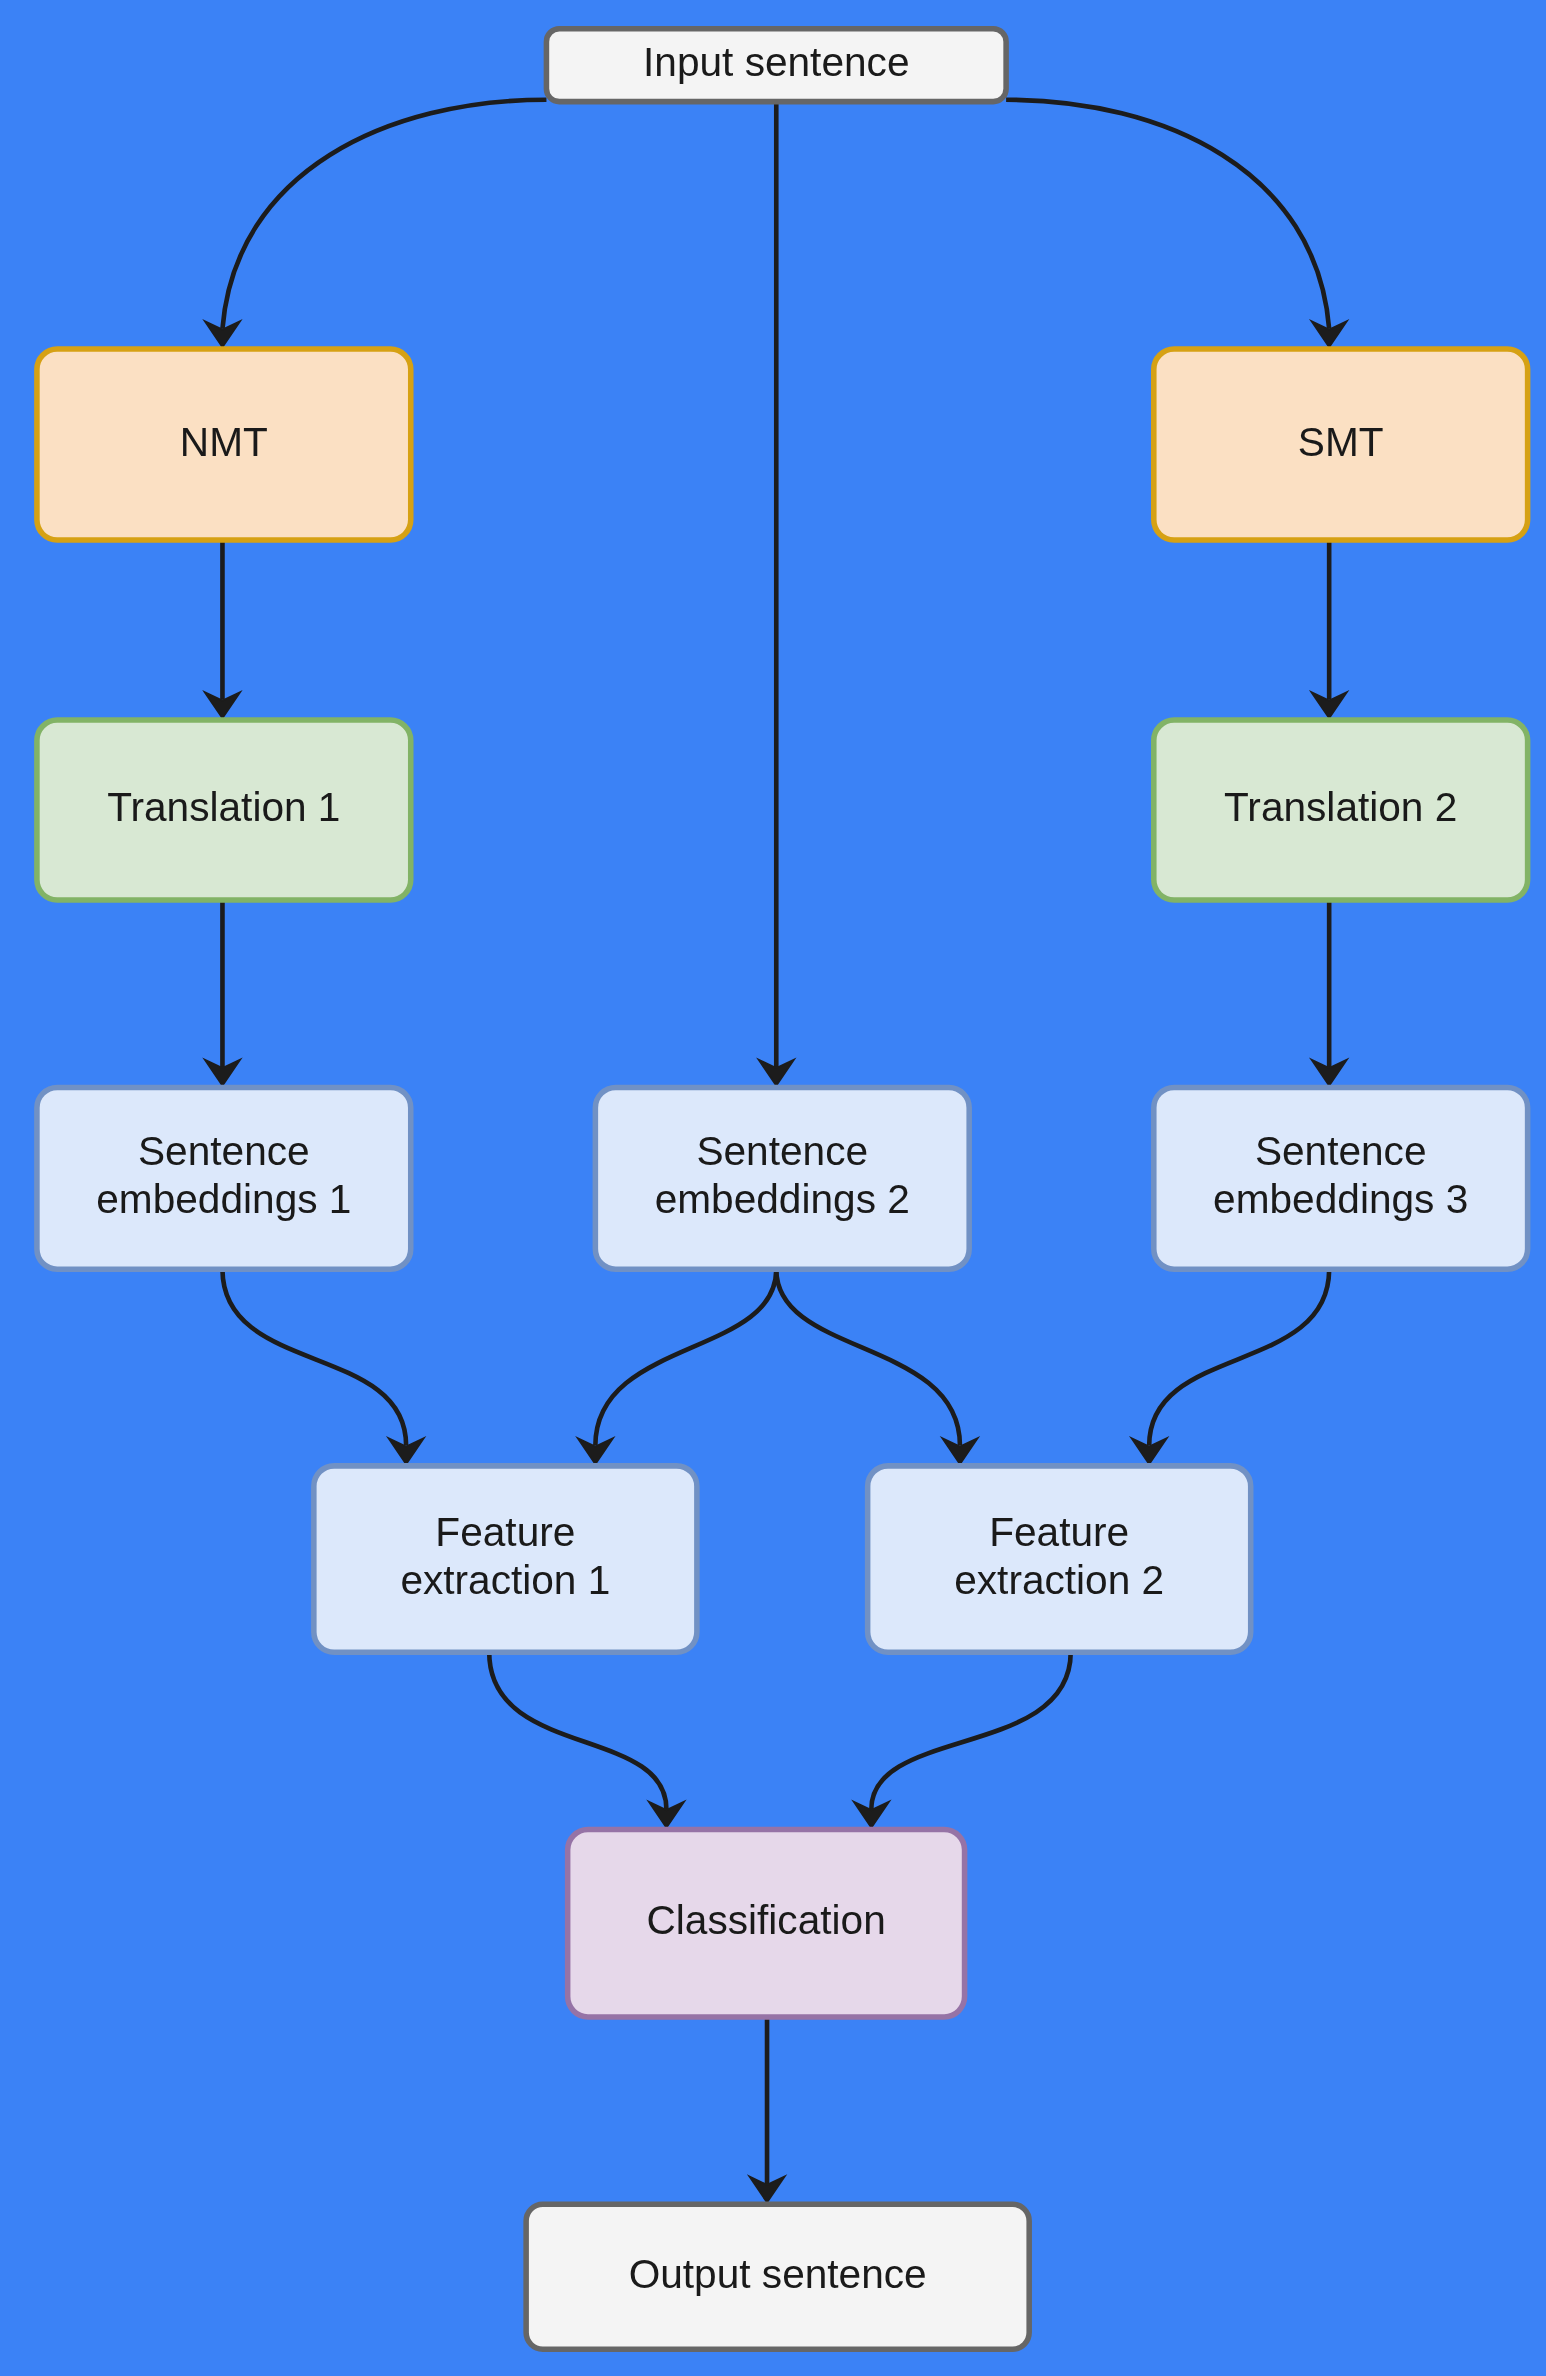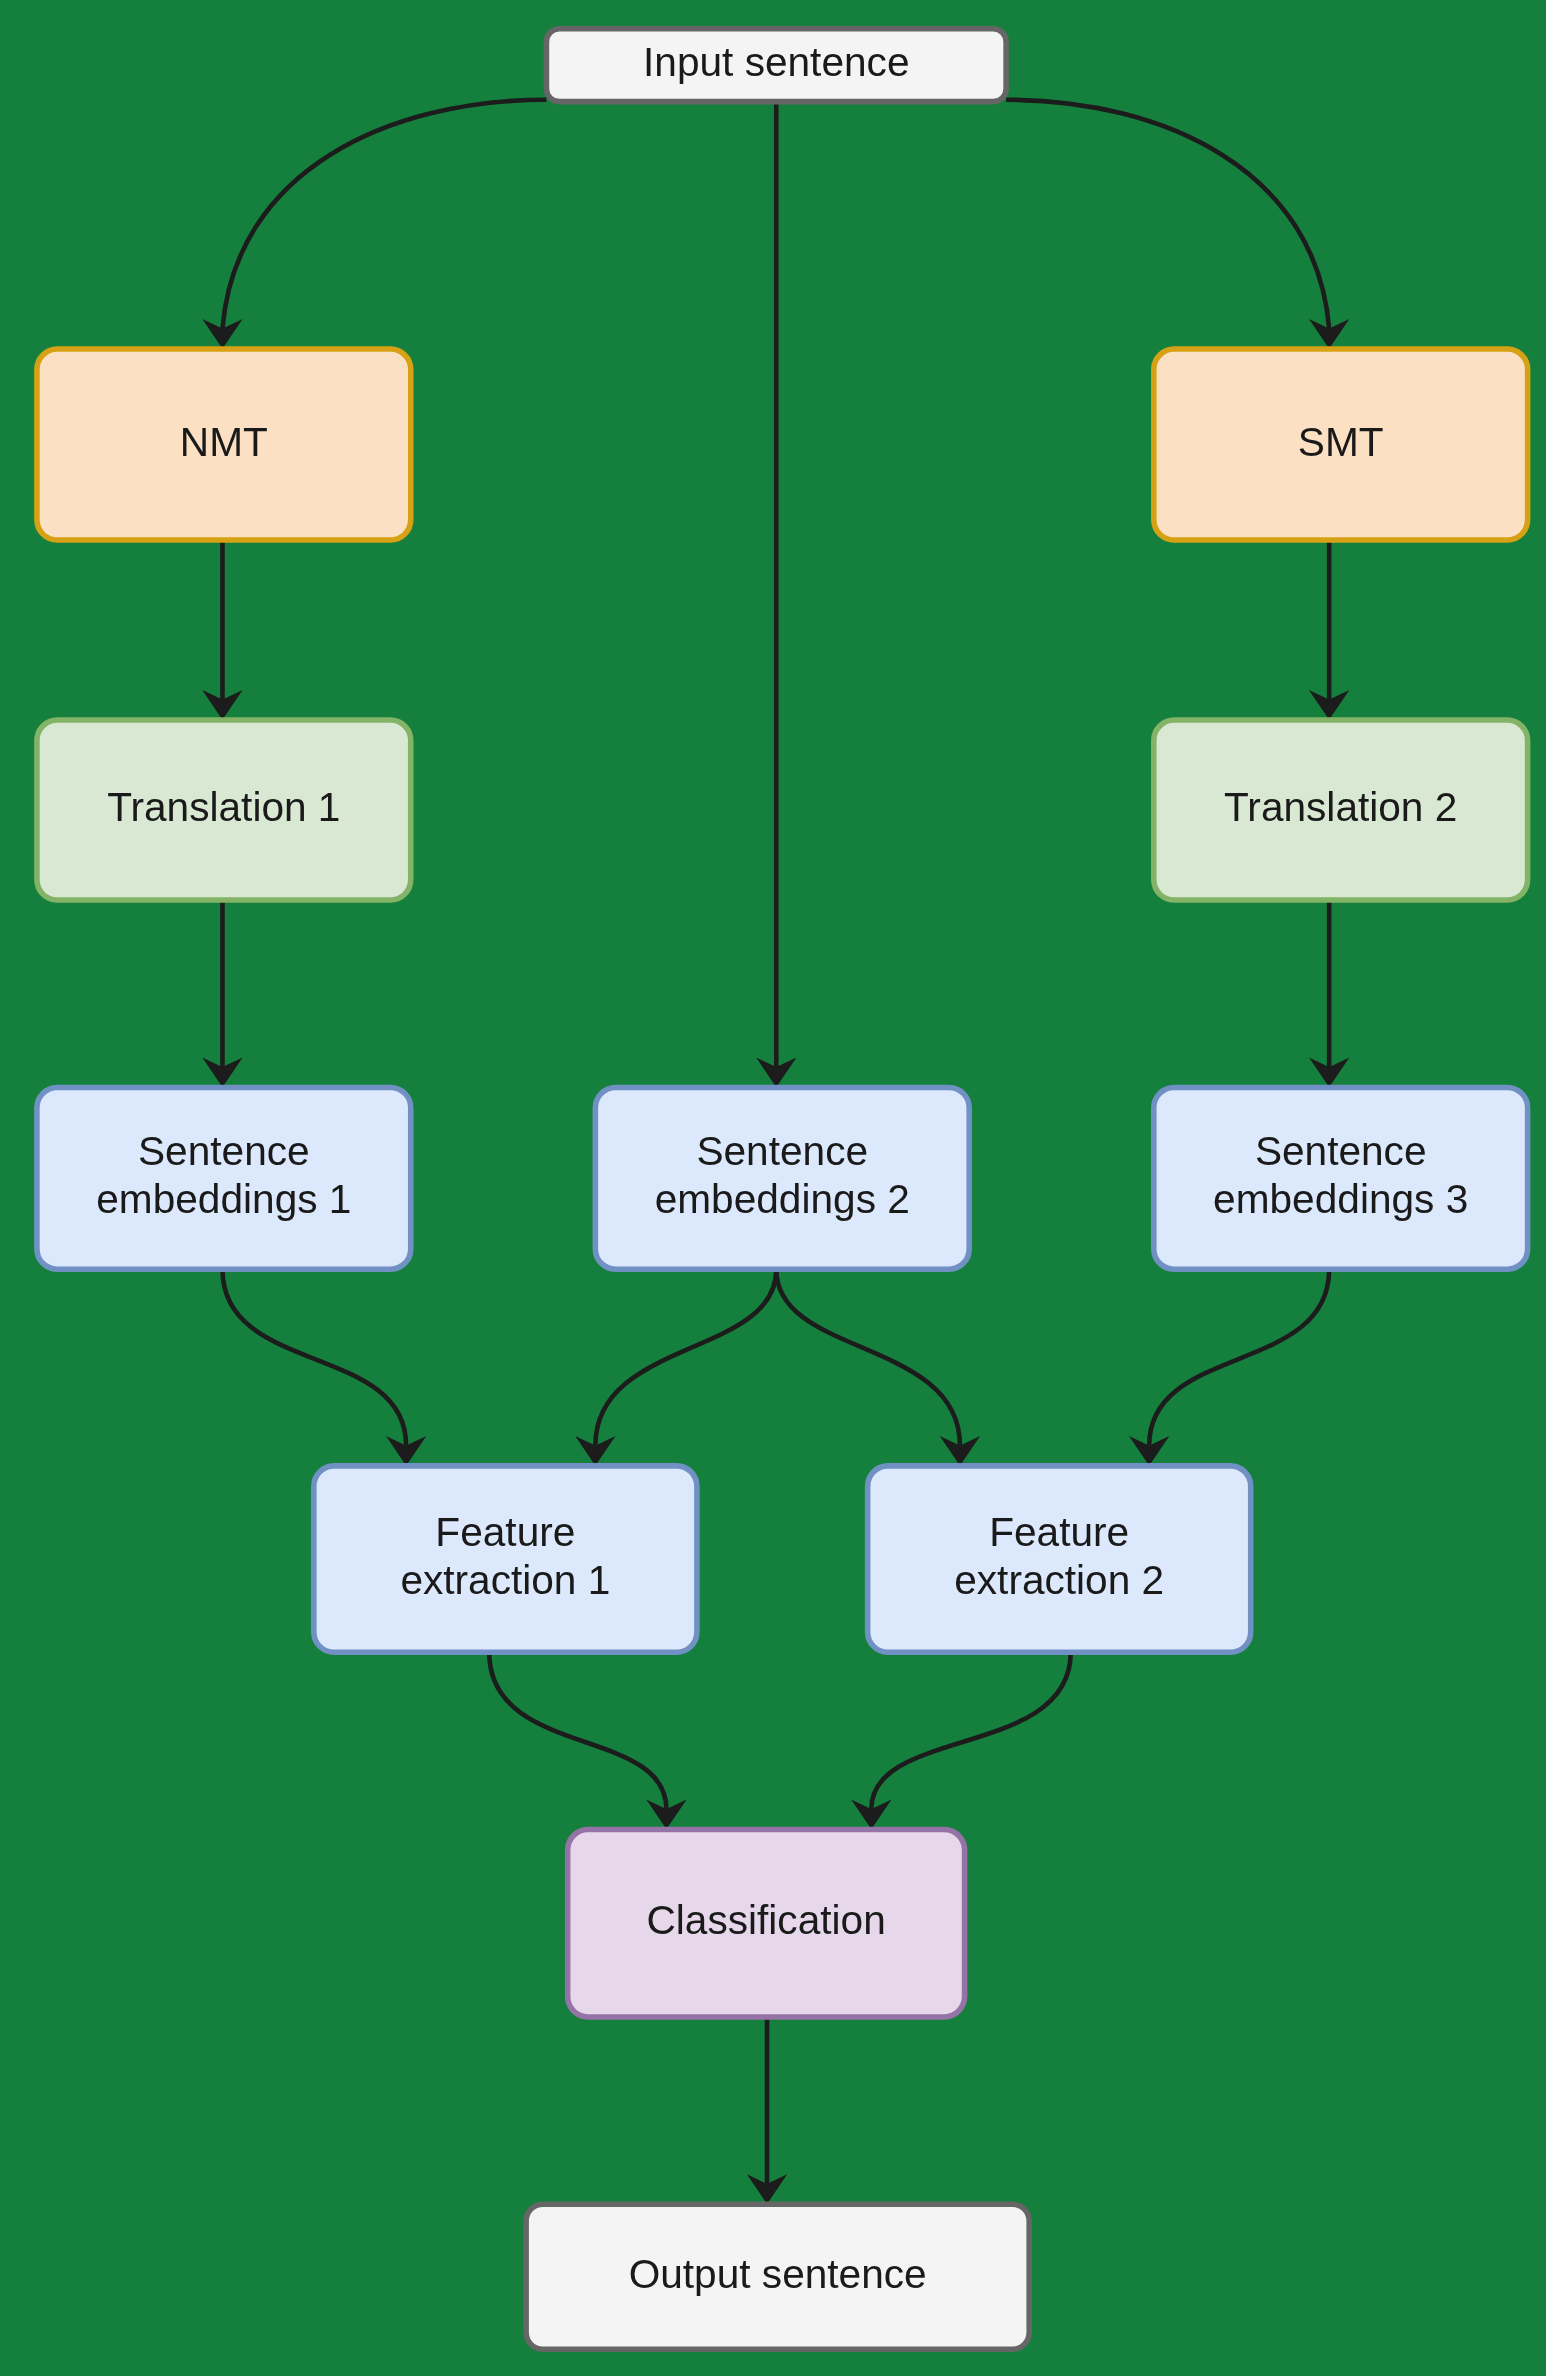--- a/index.html
+++ b/index.html
@@ -8,21 +8,21 @@
     padding: 0;
     background: #ffffff;
   }
   body {
     font-family: "Liberation Sans", sans-serif;
   }
   #diagram-root {
     position: relative;
     width: 1547px;
     height: 2377px;
-    background: #15803d;
+    background: #3b82f6;
     overflow: hidden;
   }
   #flow-svg {
     position: absolute;
     top: 0;
     left: 0;
     width: 1547px;
     height: 2377px;
     display: block;
   }

